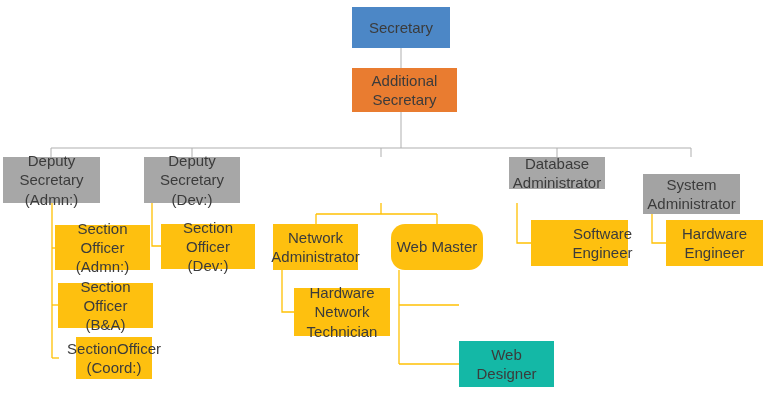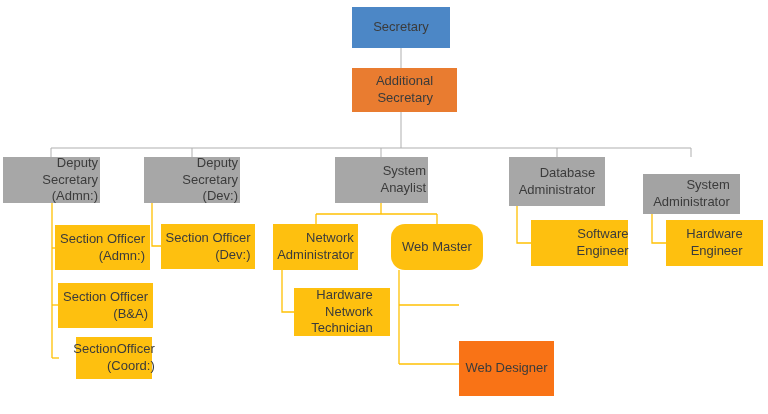--- a/index.html
+++ b/index.html
@@ -18,23 +18,23 @@
   #connector-svg {
     position: absolute;
     left: 0;
     top: 0;
   }
   .node {
     position: absolute;
     display: flex;
     align-items: center;
     justify-content: center;
-    text-align: right;
+    text-align: center;
     white-space: pre-line;
-    font-size: 13px;
+    font-size: 15px;
     line-height: 1.28;
     font-weight: 400;
     box-sizing: border-box;
     padding: 1px 2px;
   }
 </style>
 </head>
 <body>
 
 <div id="canvas" style="background: rgb(255, 255, 255);">
@@ -64,37 +64,36 @@
       <polyline points="652,203 652,243 666,243" fill="none" stroke="#FFC104" stroke-width="1.3"></polyline>
     </svg>
 
 <div class="node" style="left: 352px; top: 7px; width: 98px; height: 41px; background: rgb(76, 135, 198); color: rgb(59, 59, 59);">Secretary</div>
     <div class="node" style="left: 352px; top: 68px; width: 105px; height: 44px; background: rgb(233, 124, 48); color: rgb(59, 59, 59);">Additional
 Secretary</div>
     <div class="node" style="left: 3px; top: 157px; width: 97px; height: 46px; background: rgb(167, 167, 167); color: rgb(59, 59, 59);">Deputy Secretary
 (Admn:)</div>
     <div class="node" style="left: 144px; top: 157px; width: 96px; height: 46px; background: rgb(167, 167, 167); color: rgb(59, 59, 59);">Deputy Secretary
 (Dev:)</div>
-    <div class="node" style="left: 335px; top: 157px; width: 93px; height: 46px; background: rgb(167, 167, 167); color: rgb(59, 59, 59);">System Anaylist</div>
-    <div class="node" style="left: 509px; top: 157px; width: 96px; height: 49px; background: rgb(167, 167, 167); color: rgb(59, 59, 59);">Database
+    <div class="node" style="left: 509px; top: 157px; width: 96px; height: 32px; background: rgb(167, 167, 167); color: rgb(59, 59, 59);">Database
 Administrator</div>
     <div class="node" style="left: 643px; top: 174px; width: 97px; height: 40px; background: #a3a3a3; color: rgb(59, 59, 59);">System
 Administrator</div>
     <div class="node" style="left: 55px; top: 225px; width: 95px; height: 45px; background: rgb(254, 192, 15); color: rgb(59, 59, 59);">Section Officer
 (Admn:)</div>
     <div class="node" style="left: 58px; top: 283px; width: 95px; height: 45px; background: rgb(254, 192, 15); color: rgb(59, 59, 59);">Section Officer
 (B&amp;A)</div>
     <div class="node" style="left: 59px; top: 337px; width: 76px; height: 42px; background: rgb(254, 192, 15); color: rgb(59, 59, 59); margin-left: 17px;">SectionOfficer
 (Coord:)</div>
     <div class="node" style="left: 161px; top: 224px; width: 94px; height: 45px; background: rgb(254, 192, 15); color: rgb(59, 59, 59);">Section Officer
 (Dev:)</div>
     <div class="node" style="left: 273px; top: 224px; width: 85px; height: 46px; background: rgb(254, 192, 15); color: rgb(59, 59, 59);">Network
 Administrator</div>
     <div class="node" style="left: 391px; top: 224px; width: 92px; height: 46px; background: rgb(254, 192, 15); color: rgb(59, 59, 59); border-radius: 14px;">Web Master</div>
     <div class="node" style="left: 294px; top: 288px; width: 96px; height: 48px; background: rgb(254, 192, 15); color: rgb(59, 59, 59);">Hardware
 Network
 Technician</div>
-    <div class="node" style="left: 459px; top: 341px; width: 95px; height: 55px; background: #f97316; color: rgb(59, 59, 59);">Web Designer</div>
+    <div class="node" style="left: 459px; top: 341px; width: 95px; height: 46px; background: #14b8a6; color: rgb(59, 59, 59);">Web Designer</div>
     <div class="node" style="left: 531px; top: 220px; width: 97px; height: 46px; background: rgb(254, 192, 15); color: rgb(59, 59, 59); padding-left: 48px;">Software
 Engineer</div>
     <div class="node" style="left: 666px; top: 220px; width: 97px; height: 46px; background: rgb(254, 192, 15); color: rgb(59, 59, 59);">Hardware
 Engineer</div>
   </div>
 
 </body></html>

